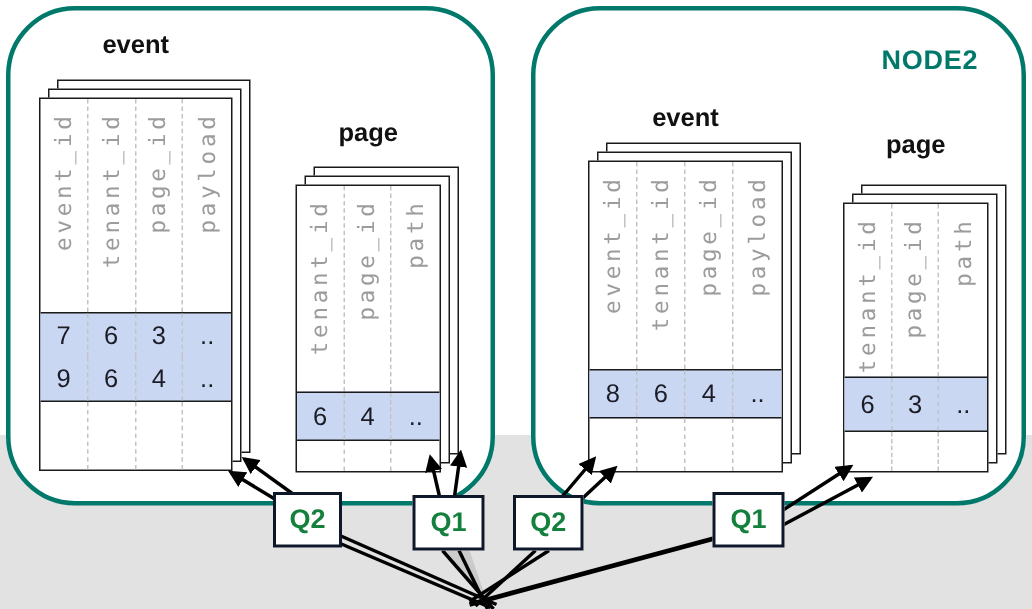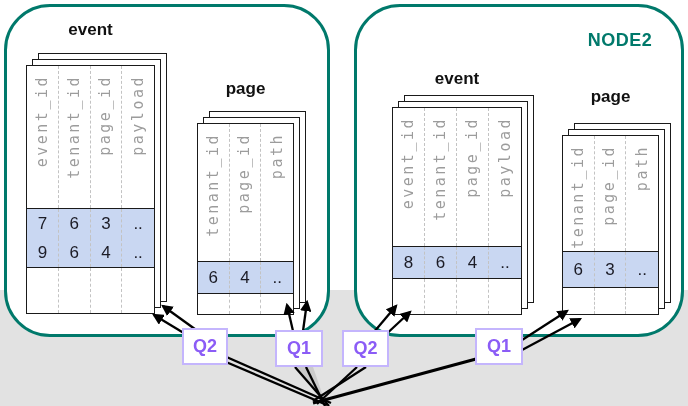--- a/index.html
+++ b/index.html
@@ -38,22 +38,22 @@
     letter-spacing:2.5px; color:#9c9c9c; }
   .dblock { background:var(--highlight,#c9d7f2); border-top:1.5px solid #1a1a1a;
     border-bottom:1.5px solid #1a1a1a; }
   .dcell { display:flex; align-items:center; justify-content:center;
     font-size:17px; color:#1c1c26; }
   .tfoot { flex:1; }
 
   .overlay { position:absolute; left:0; top:0; width:688px; height:406px;
     z-index:3; pointer-events:none; }
   .qbox { position:absolute; z-index:4; box-sizing:border-box; background:#fff;
-    border:2px solid #c4b5fd; display:flex; align-items:center; justify-content:center;
-    font-size:18px; font-weight:bold; color:#8b5cf6; }
+    border:2px solid #0f172a; display:flex; align-items:center; justify-content:center;
+    font-size:18px; font-weight:bold; color:#15803d; }
 </style>
 </head>
 <body>
 
 <div class="canvas">
 
   <div class="grayband"></div>
 
   <div class="node node1"></div>
   <div class="node node2"></div>

